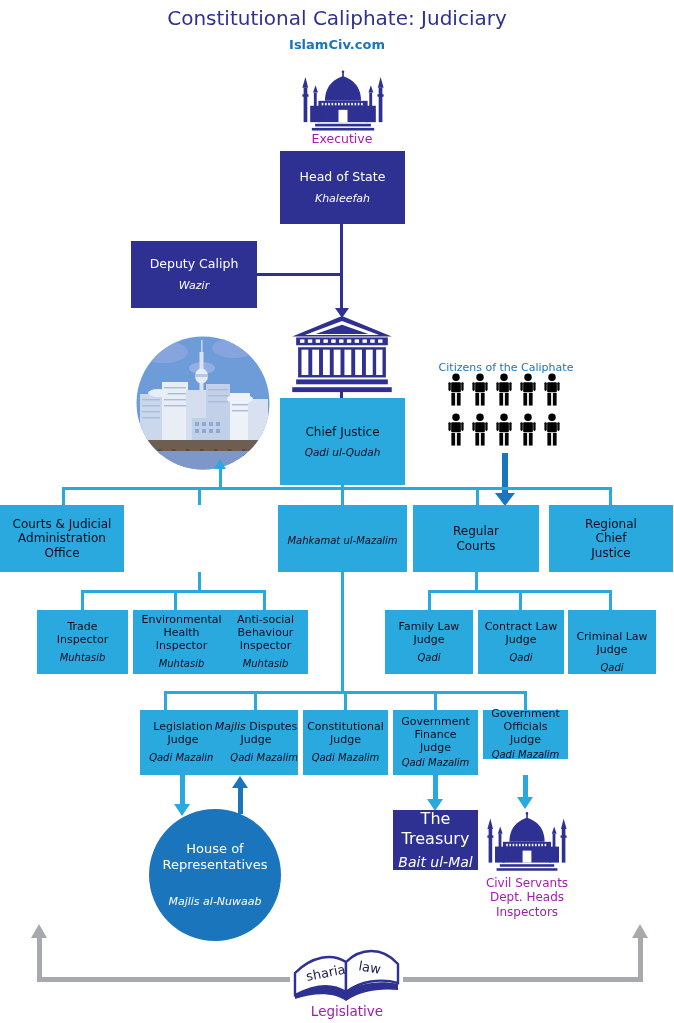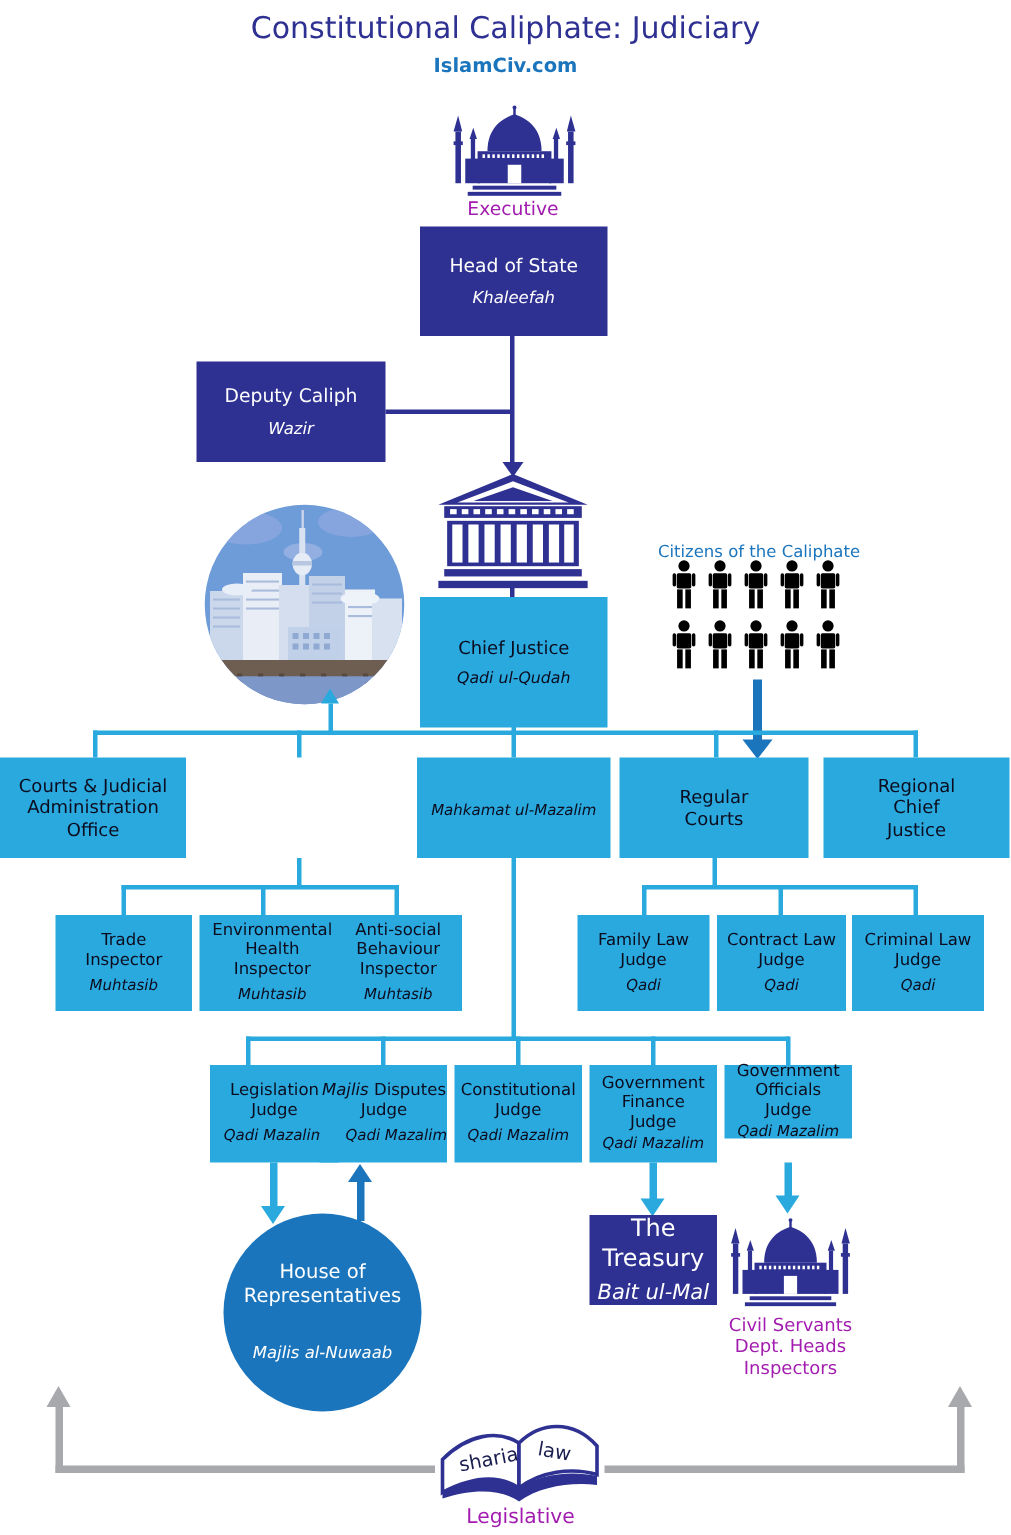--- a/index.html
+++ b/index.html
@@ -353,21 +353,21 @@
   <div class="ln lb" style="left:609px;top:590px;width:3px;height:20px;"></div>
 
   <div class="bx sm" style="left:385px;top:610px;width:88px;height:64px;">
     <div class="t" style="max-width:70px;">Family Law Judge</div>
     <div class="s">Qadi</div>
   </div>
   <div class="bx sm" style="left:478px;top:610px;width:86px;height:64px;">
     <div class="t" style="max-width:80px;">Contract Law Judge</div>
     <div class="s">Qadi</div>
   </div>
-  <div class="bx sm" style="left:568px;top:610px;width:88px;height:64px;">
+  <div class="bx sm" style="left:568px;top:610px;width:88px;height:64px;justify-content:flex-end;">
     <div class="t" style="max-width:80px;">Criminal Law Judge</div>
     <div class="s">Qadi</div>
   </div>
 
   <div class="ln lb" style="left:341px;top:572px;width:3px;height:121px;"></div>
   <div class="ln lb" style="left:164px;top:691px;width:362px;height:3px;"></div>
   <div class="ln lb" style="left:164px;top:691px;width:3px;height:19px;"></div>
   <div class="ln lb" style="left:254px;top:691px;width:3px;height:19px;"></div>
   <div class="ln lb" style="left:344px;top:691px;width:3px;height:19px;"></div>
   <div class="ln lb" style="left:434px;top:691px;width:3px;height:19px;"></div>

